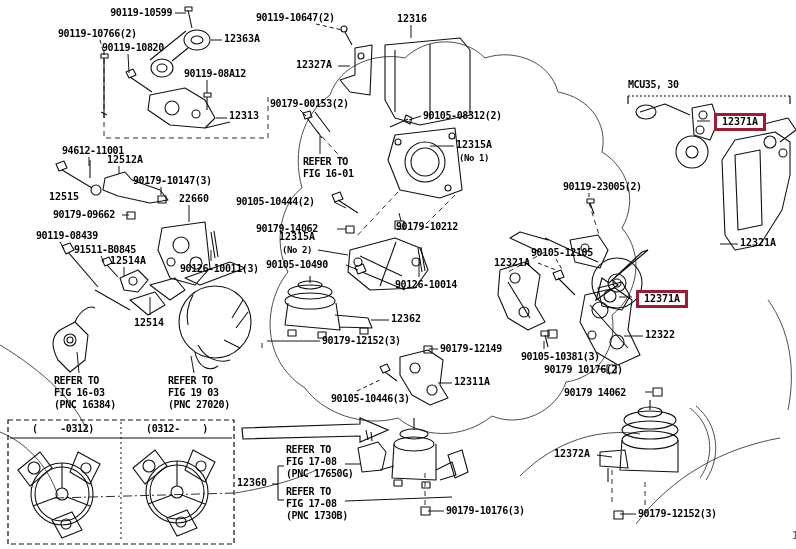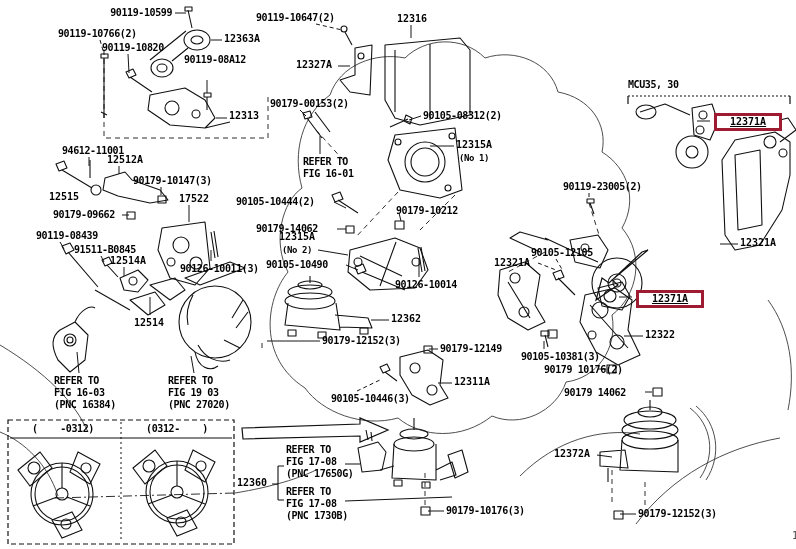--- a/index.html
+++ b/index.html
@@ -7,21 +7,21 @@
          font-family:"DejaVu Sans Mono","Liberation Mono",monospace;}
   #art{position:absolute;left:0;top:0;}
   .lbl{position:absolute;color:#000;font-weight:bold;font-size:10px;line-height:1.22;
        white-space:pre;letter-spacing:-0.4px;}
   .lbl.big{font-size:10px;letter-spacing:0;}
   .lbl.small{font-size:9px;}
   .lbl.note{white-space:pre-line;}
   .lbl.muted{color:#4a4a4a;font-weight:normal;}
   .lbl.center{transform:translateX(-50%);}
   .lbl.right{transform:translateX(-100%);}
-  .lbl.boxed{border:3px solid #c2410c;padding:0 13px;background:#fff;text-decoration:underline;}
+  .lbl.boxed{border:3px solid #c2410c;padding:0 5px;background:#fff;}
 </style>
 </head>
 <body>
 
 <div id="stage">
   <svg id="art" width="796" height="549" viewBox="0 0 796 549">
 
     <g stroke="#3a3a3a" stroke-width="0.9" fill="none">
       <path d="M330,95 C340,65 375,52 405,58 C425,38 462,35 485,58 C515,48 550,62 558,92
                C590,98 608,124 602,152 C628,168 638,200 622,228 C645,255 638,295 612,315
@@ -269,43 +269,43 @@
         <line x1="194" y1="373" x2="191" y2="356"></line>
         <line x1="444" y1="511" x2="428" y2="511"></line>
         <line x1="597" y1="455" x2="612" y2="457"></line>
         <line x1="636" y1="514" x2="620" y2="514"></line>
       </g>
   </svg>
 <div class="lbl right" style="left: 172px; top: 7px;">90119-10599</div>
     <div class="lbl" style="left: 58px; top: 28px;">90119-10766(2)</div>
     <div class="lbl" style="left: 102px; top: 42px;">90119-10820</div>
     <div class="lbl big" style="left: 224px; top: 33px;">12363A</div>
-    <div class="lbl" style="left: 184px; top: 54px;">90119-08A12</div>
+    <div class="lbl" style="left: 184px; top: 68px;">90119-08A12</div>
     <div class="lbl big" style="left: 229px; top: 110px;">12313</div>
     <div class="lbl" style="left: 256px; top: 12px;">90119-10647(2)</div>
     <div class="lbl big" style="left: 296px; top: 59px;">12327A</div>
     <div class="lbl big" style="left: 397px; top: 13px;">12316</div>
     <div class="lbl" style="left: 270px; top: 98px;">90179-00153(2)</div>
     <div class="lbl" style="left: 423px; top: 110px;">90105-08312(2)</div>
     <div class="lbl big" style="left: 456px; top: 139px;">12315A</div>
     <div class="lbl small" style="left: 459px; top: 153px;">(No 1)</div>
     <div class="lbl note" style="left: 303px; top: 156px;">REFER TO
 FIG 16-01</div>
     <div class="lbl" style="left: 236px; top: 196px;">90105-10444(2)</div>
-    <div class="lbl" style="left: 396px; top: 205px;">90179-10212</div>
+    <div class="lbl" style="left: 396px; top: 221px;">90179-10212</div>
     <div class="lbl" style="left: 256px; top: 223px;">90179-14062</div>
     <div class="lbl big" style="left: 279px; top: 231px;">12315A</div>
     <div class="lbl small" style="left: 282px; top: 245px;">(No 2)</div>
     <div class="lbl" style="left: 266px; top: 259px;">90105-10490</div>
     <div class="lbl" style="left: 395px; top: 279px;">90126-10014</div>
     <div class="lbl" style="left: 62px; top: 145px;">94612-11001</div>
     <div class="lbl big" style="left: 107px; top: 154px;">12512A</div>
     <div class="lbl big" style="left: 49px; top: 191px;">12515</div>
     <div class="lbl" style="left: 133px; top: 175px;">90179-10147(3)</div>
-    <div class="lbl big" style="left: 179px; top: 193px;">17522</div>
+    <div class="lbl big" style="left: 179px; top: 193px;">22660</div>
     <div class="lbl" style="left: 53px; top: 209px;">90179-09662</div>
     <div class="lbl" style="left: 36px; top: 230px;">90119-08439</div>
     <div class="lbl" style="left: 74px; top: 244px;">91511-B0845</div>
     <div class="lbl big" style="left: 110px; top: 255px;">12514A</div>
     <div class="lbl" style="left: 180px; top: 263px;">90126-10011(3)</div>
     <div class="lbl big" style="left: 134px; top: 317px;">12514</div>
     <div class="lbl" style="left: 628px; top: 79px;">MCU35, 30</div>
     <div class="lbl big boxed" style="left: 714px; top: 113px; border-color: rgb(158, 27, 50);">12371A</div>
     <div class="lbl big" style="left: 740px; top: 237px;">12321A</div>
     <div class="lbl" style="left: 563px; top: 181px;">90119-23005(2)</div>

